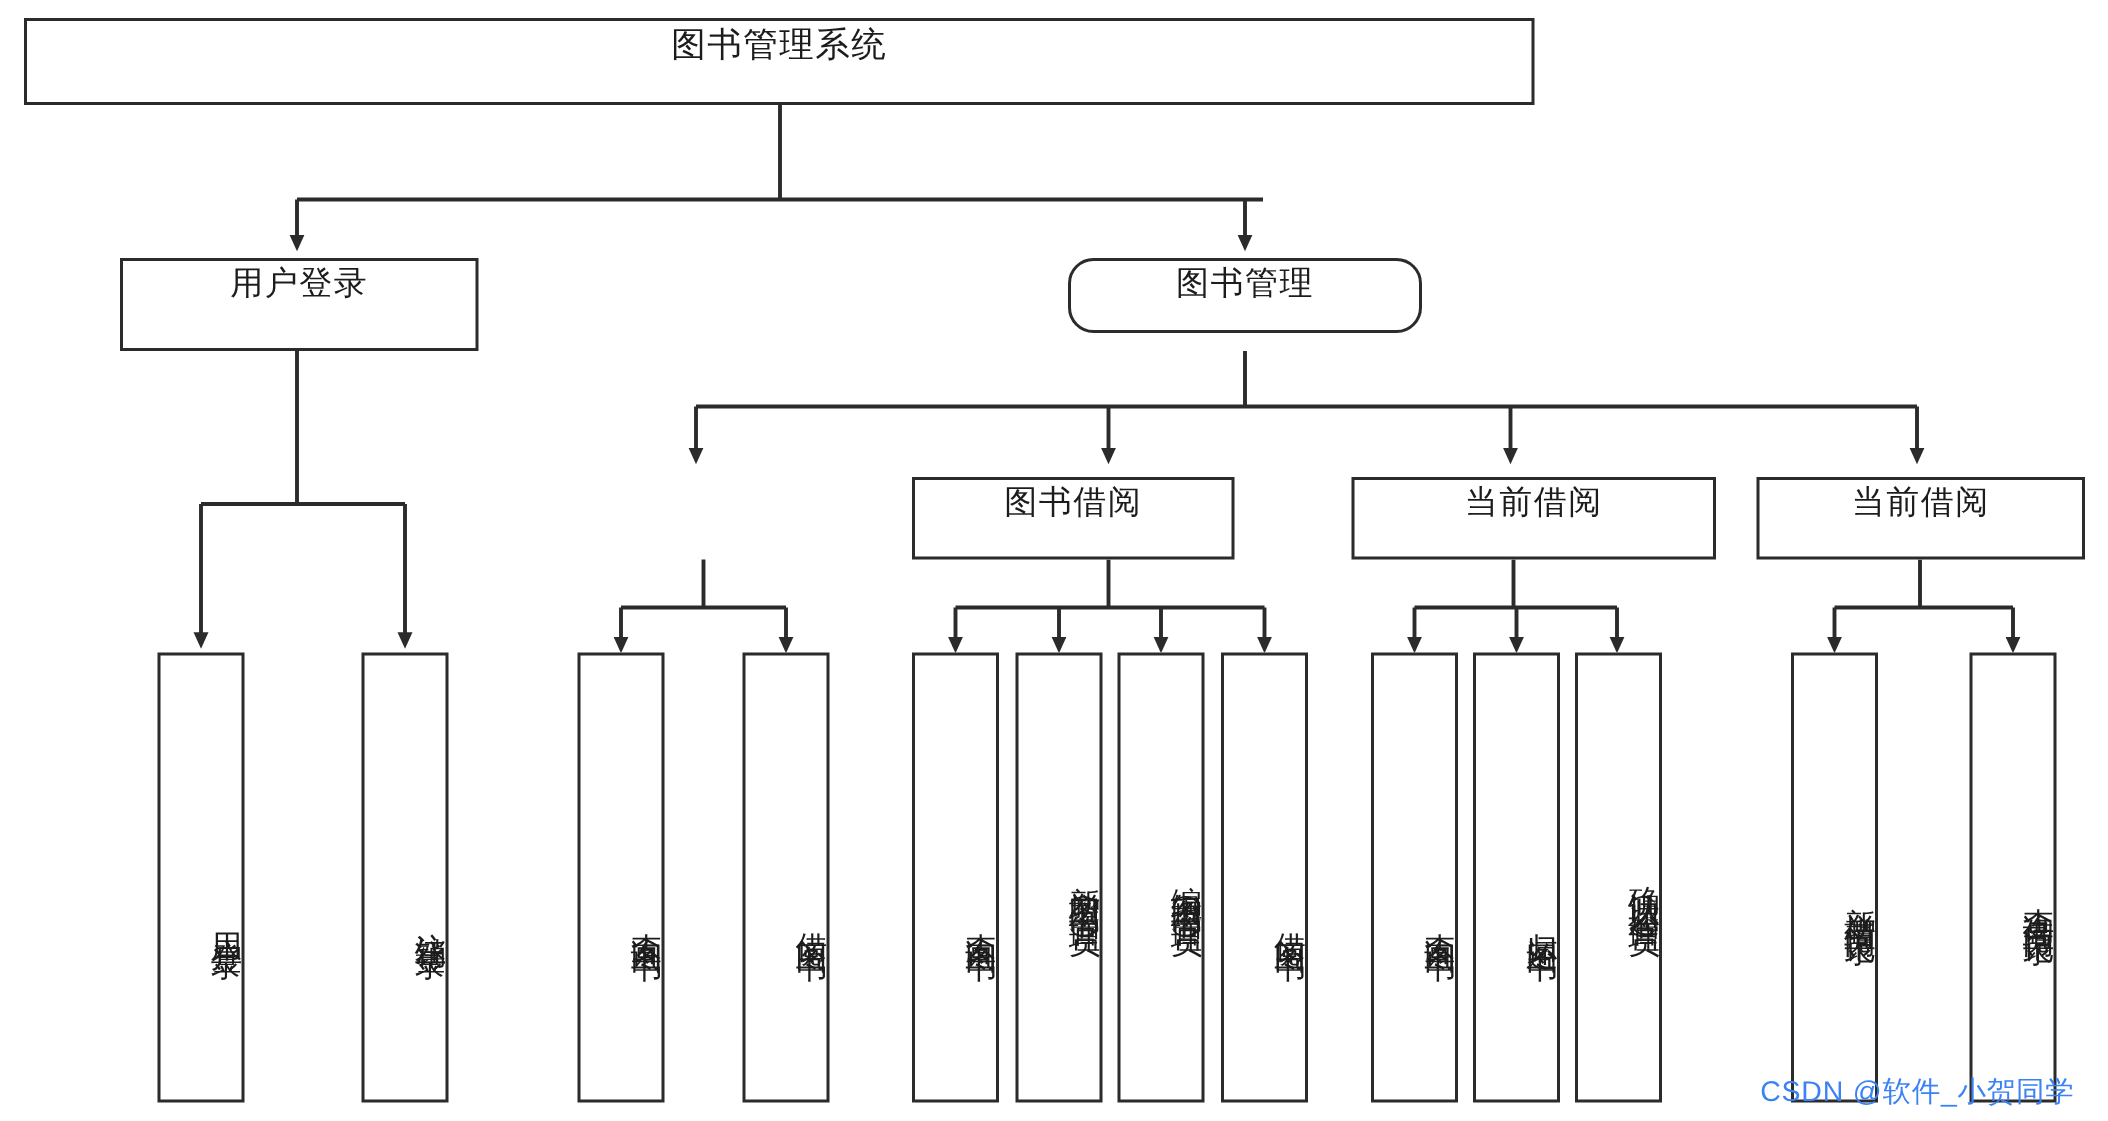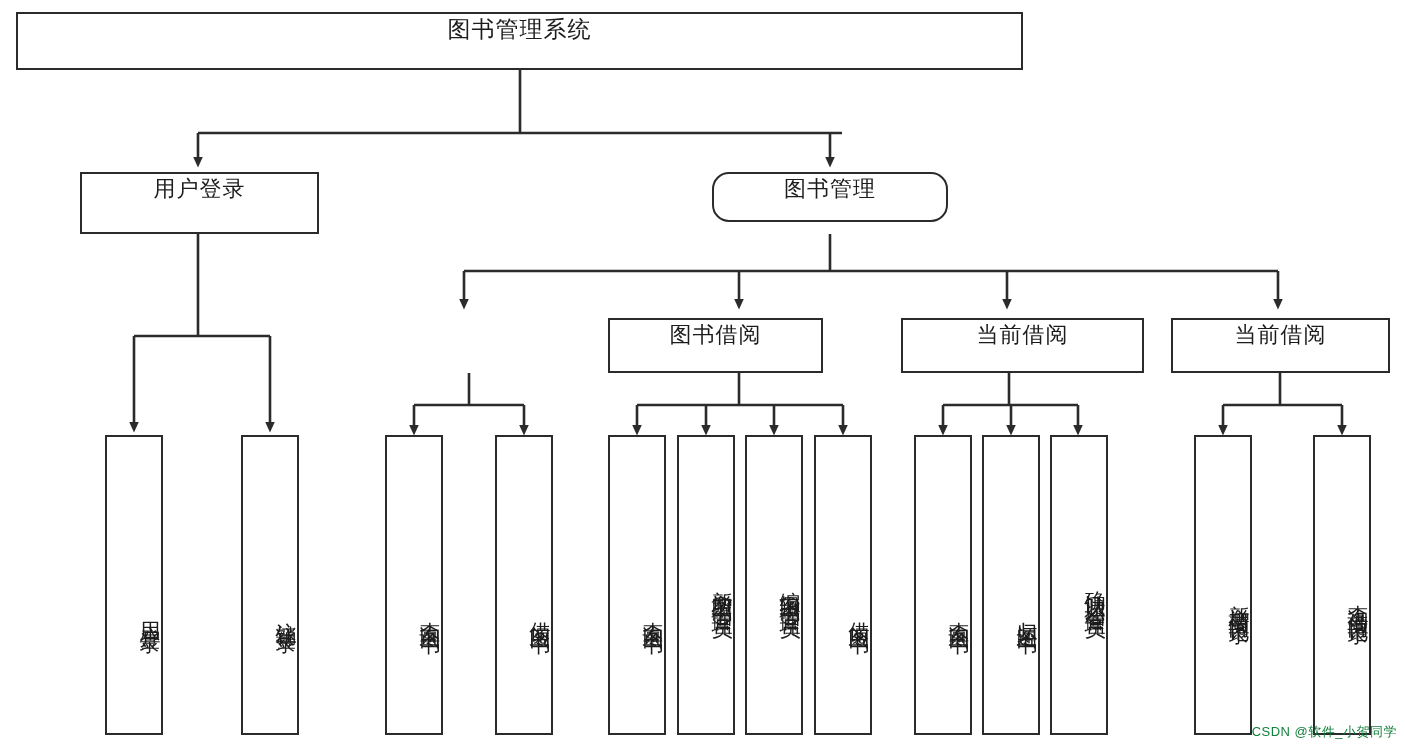--- a/index.html
+++ b/index.html
@@ -56,24 +56,24 @@
     padding-top: 14px;
   }
   .node.v.mid {
     padding-top: 30px;
   }
   .label {
     white-space: nowrap;
   }
   #watermark {
     position: absolute;
-    right: 8px;
+    right: 22px;
     bottom: 6px;
-    font-size: 13px;
-    color: #15803d;
+    font-size: 19px;
+    color: #3b82f6;
     letter-spacing: 0.5px;
     white-space: nowrap;
   }
 </style>
 </head>
 <body>
 
 <div id="canvas">
 
   <svg id="wires" viewBox="0 0 1405 747">

